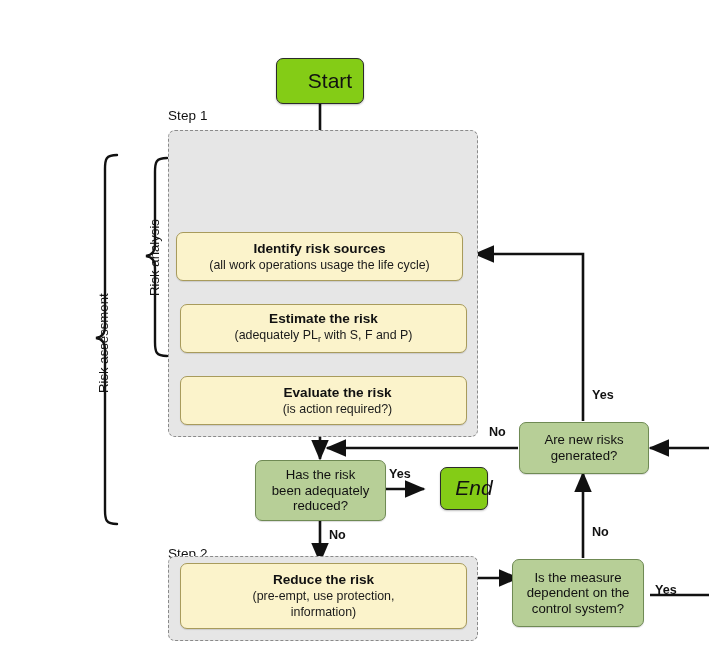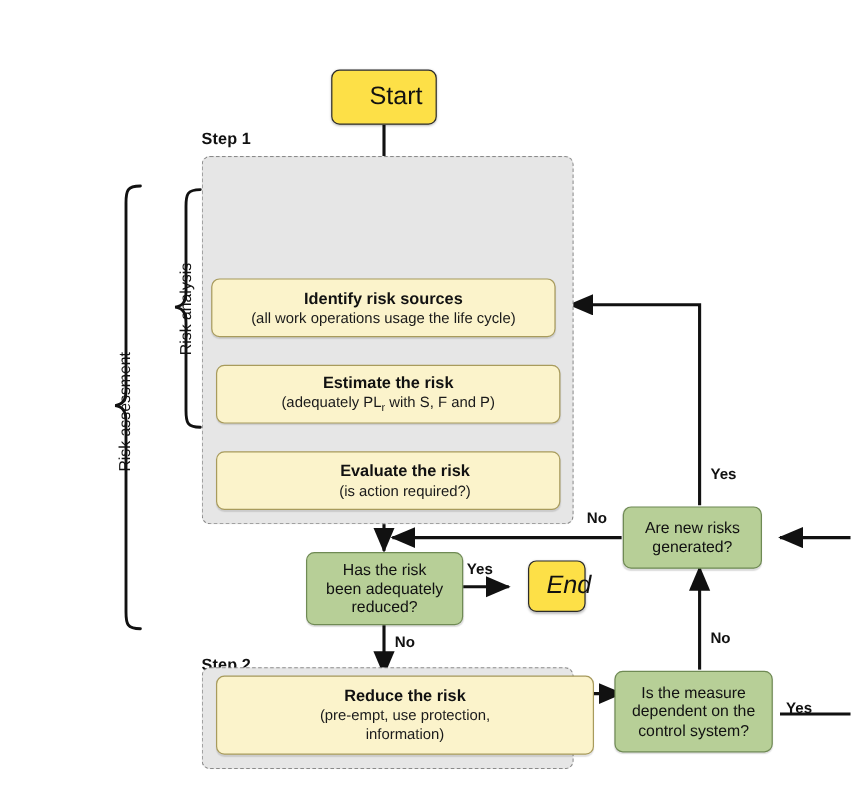--- a/index.html
+++ b/index.html
@@ -27,21 +27,21 @@
   .step-container {
     position: absolute;
     background: #E6E6E6;
     border: 1.6px dashed #8a8a8a;
     border-radius: 7px;
     box-sizing: border-box;
   }
   .step-label {
     position: absolute;
     font-size: 13.5px;
-    font-weight: bold;
+    font-weight: normal;
     color: #111;
     letter-spacing: 0.1px;
     white-space: nowrap;
   }
   
   .node {
     position: absolute;
     box-sizing: border-box;
     display: flex;
     flex-direction: column;
@@ -50,21 +50,21 @@
     text-align: center;
     border-radius: 7px;
     line-height: 1.18;
   }
   .node.process {
     background: #FBF3CB;
     border: 1.4px solid #A89B5C;
     box-shadow: 0 1px 1px rgba(0,0,0,0.12);
   }
   .node.terminal {
-    background: #fde047;
+    background: #84cc16;
     border: 1.5px solid #2b2b2b;
     box-shadow: 0 1px 2px rgba(0,0,0,0.25);
     padding-left: 20px;
   }
   .node.decision {
     background: #B7CF97;
     border: 1.4px solid #6f8a54;
     box-shadow: 0 1px 1px rgba(0,0,0,0.14);
   }
   .node .title {
@@ -198,27 +198,27 @@
   <div class="node decision" style="left:255px; top:460px; width:131px; height:61px;">
     <div class="title">Has the risk</div>
     <div class="title">been adequately</div>
     <div class="title">reduced?</div>
   </div>
 
   <div class="node terminal" style="left:440px; top:467px; width:48px; height:43px;font-style:italic;">
     <div class="title">End</div>
   </div>
 
-  <div class="node process" style="left:180px; top:563px; width:315px; height:66px;">
+  <div class="node process" style="left:180px; top:563px; width:287px; height:66px;">
     <div class="title">Reduce the risk</div>
     <div class="sub">(pre-empt, use protection,</div>
     <div class="sub">information)</div>
   </div>
 
-  <div class="node decision" style="left:519px; top:422px; width:116px; height:52px;">
+  <div class="node decision" style="left:519px; top:422px; width:130px; height:52px;">
     <div class="title">Are new risks</div>
     <div class="title">generated?</div>
   </div>
 
   <div class="node decision" style="left:512px; top:559px; width:132px; height:68px;">
     <div class="title">Is the measure</div>
     <div class="title">dependent on the</div>
     <div class="title">control system?</div>
   </div>
 

